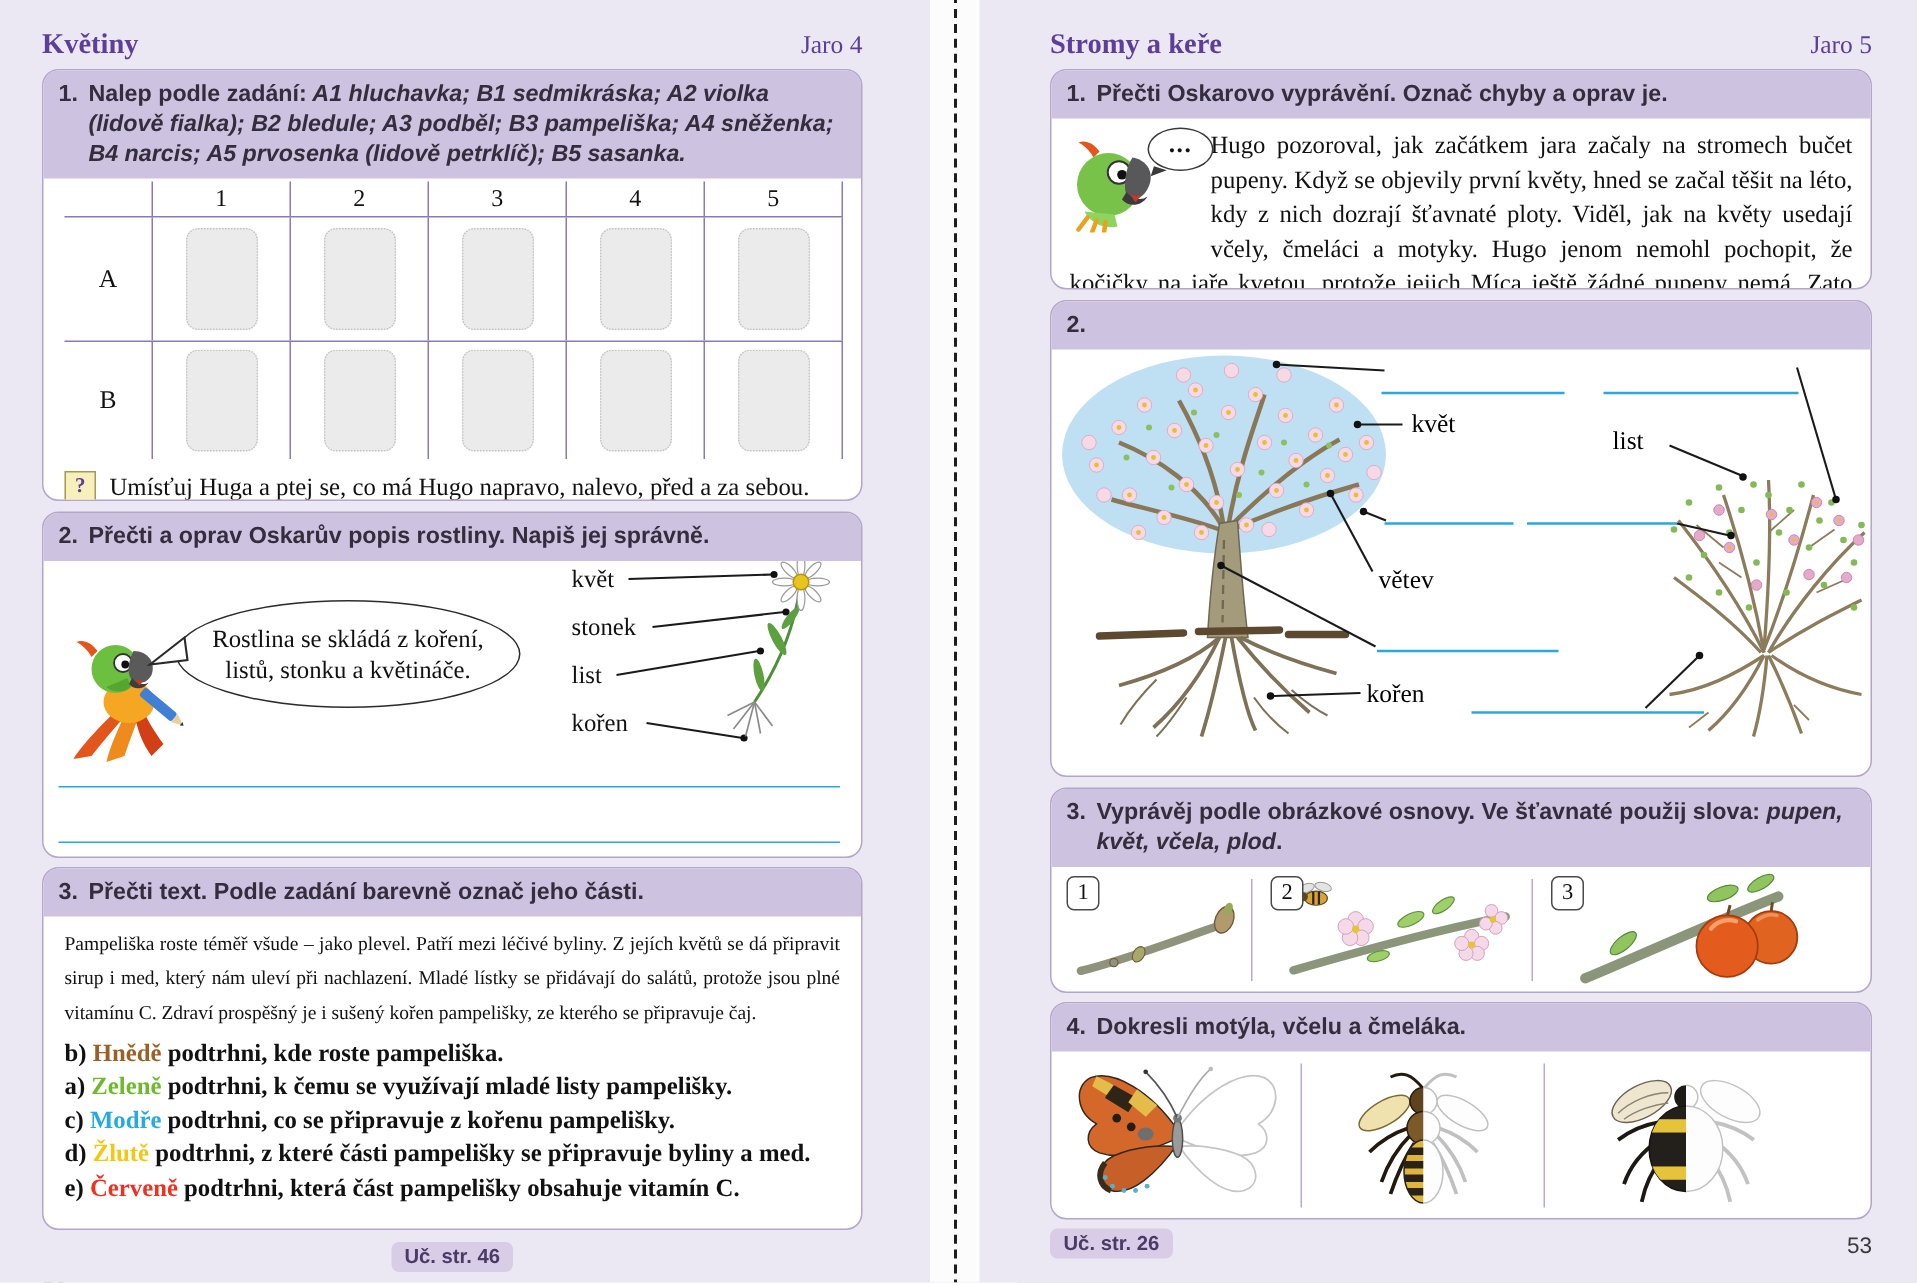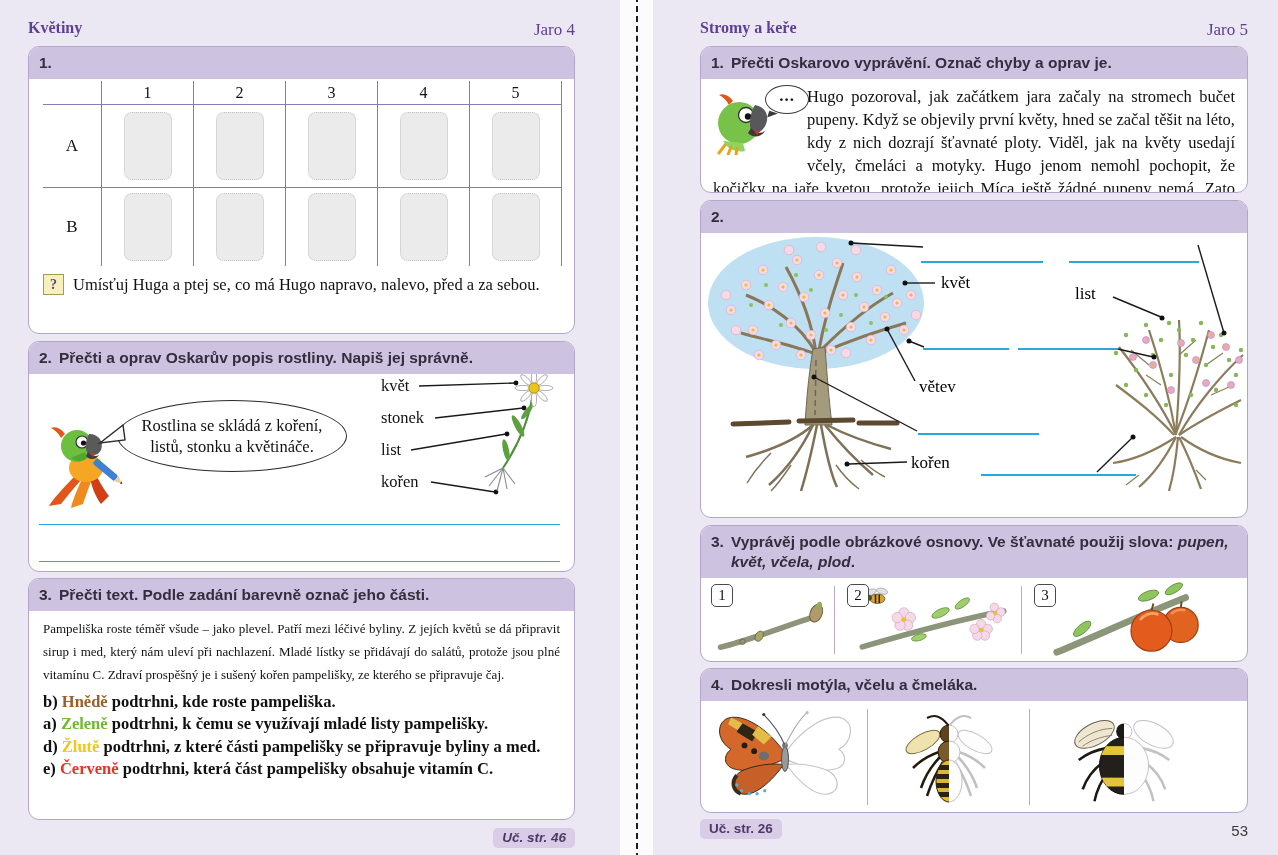--- a/index.html
+++ b/index.html
@@ -2,21 +2,21 @@
 <html><head>
 <meta charset="utf-8">
 <style>
   html,body{margin:0;padding:0;}
   #spread{position:relative;width:1278px;height:855px;background:#ebe8f3;font-family:"Liberation Serif",serif;color:#111;overflow:hidden;}
   .abs{position:absolute;}
   
   .gutter{position:absolute;left:620px;top:0;width:33px;height:855px;background:#fcfcfd;}
   .gutter-line{position:absolute;left:636px;top:-4px;height:863px;border-left:2.5px dashed #1d1d1d;}
   
-  .pg-title{font-weight:bold;font-size:16px;color:#5d3e99;}
+  .pg-title{font-weight:bold;font-size:19px;color:#5d3e99;}
   .pg-tag{font-size:17px;color:#5d3e99;text-align:right;}
   
   .task-box{position:absolute;background:#fff;border:1.6px solid #b4a6ca;border-radius:11px;box-sizing:border-box;overflow:hidden;}
   .task-bar{background:#cdc2df;padding:6px 12px 6px 10px;display:flex;gap:7px;font-family:"Liberation Sans",sans-serif;font-weight:bold;font-size:15.5px;line-height:20px;color:#332d3d;}
   .task-num{flex:0 0 auto;}
   .bar-italic{font-style:italic;}
   
   .grid{margin:2px 12px 0 14px;}
   .grid-row{display:flex;}
   .g-label{width:58px;display:flex;align-items:center;justify-content:center;font-size:17px;}
@@ -59,20 +59,21 @@
 <div id="spread">
   <div class="gutter"></div>
   <div class="gutter-line"></div>
 
   <div class="abs pg-title" style="left:28px;top:19px;">Květiny</div>
   <div class="abs pg-tag" style="left:28px;top:20px;width:547px;text-align:right;">Jaro 4</div>
 
   <div class="task-box" style="left:28px;top:46px;width:547px;height:288px;">
     <div class="task-bar">
       <span class="task-num">1.</span>
+      <div><span>Nalep podle zadání:</span><span class="bar-italic"> A1 hluchavka; B1 sedmikráska; A2 violka (lidově fialka); B2 bledule; A3 podběl; B3 pampeliška; A4 sněženka; B4 narcis; A5 prvosenka (lidově petrklíč); B5 sasanka.</span></div>
     </div>
     <div class="grid">
       <div class="grid-row grid-head">
         <div class="g-label"></div>
         <div class="g-cell">1</div>
         <div class="g-cell">2</div>
         <div class="g-cell">3</div>
         <div class="g-cell">4</div>
         <div class="g-cell">5</div>
       </div>
@@ -201,28 +202,29 @@
   <div class="task-box" style="left:28px;top:578px;width:547px;height:242px;">
     <div class="task-bar">
       <span class="task-num">3.</span>
       <div>Přečti text. Podle zadání barevně označ jeho části.</div>
     </div>
     <div class="b3body">
       <div class="b3para">Pampeliška roste téměř všude – jako plevel. Patří mezi léčivé byliny. Z jejích květů se dá připravit sirup i med, který nám uleví při nachlazení. Mladé lístky se přidávají do salátů, protože jsou plné vitamínu C. Zdraví prospěšný je i sušený kořen pampelišky, ze kterého se připravuje čaj.</div>
       <div class="citems">
         <div class="citem"><span>b)</span> <span style="color: rgb(154, 96, 40);">Hnědě</span><span> podtrhni, kde roste pampeliška.</span></div>
         <div class="citem"><span>a)</span> <span style="color: rgb(111, 185, 44);">Zeleně</span><span> podtrhni, k čemu se využívají mladé listy pampelišky.</span></div>
+        <div class="citem"><span>c)</span> <span style="color: rgb(41, 169, 225);">Modře</span><span> podtrhni, co se připravuje z kořenu pampelišky.</span></div>
         <div class="citem"><span>d)</span> <span style="color: rgb(244, 199, 19);">Žlutě</span><span> podtrhni, z které části pampelišky se připravuje byliny a med.</span></div>
         <div class="citem"><span>e)</span> <span style="color: rgb(238, 49, 35); margin-top: 24px;">Červeně</span><span> podtrhni, která část pampelišky obsahuje vitamín C.</span></div>
       </div>
     </div>
   </div>
 
   <div class="abs pagenum" style="left:28px;top:852px;">52</div>
-  <div class="abs" style="left:28px;top:828px;width:547px;text-align:right;font-style:italic;"><span class="ref-badge">Uč. str. 46</span></div>
+  <div class="abs" style="left:28px;top:828px;width:547px;text-align:center;"><span class="ref-badge">Uč. str. 46</span></div>
 
   <div class="abs pg-title" style="left:700px;top:19px;">Stromy a keře</div>
   <div class="abs pg-tag" style="left:700px;top:20px;width:548px;">Jaro 5</div>
 
   <div class="task-box" style="left:700px;top:46px;width:548px;height:147px;">
     <div class="task-bar">
       <span class="task-num">1.</span>
       <div>Přečti Oskarovo vyprávění. Označ chyby a oprav je.</div>
     </div>
     <div class="r1body">

